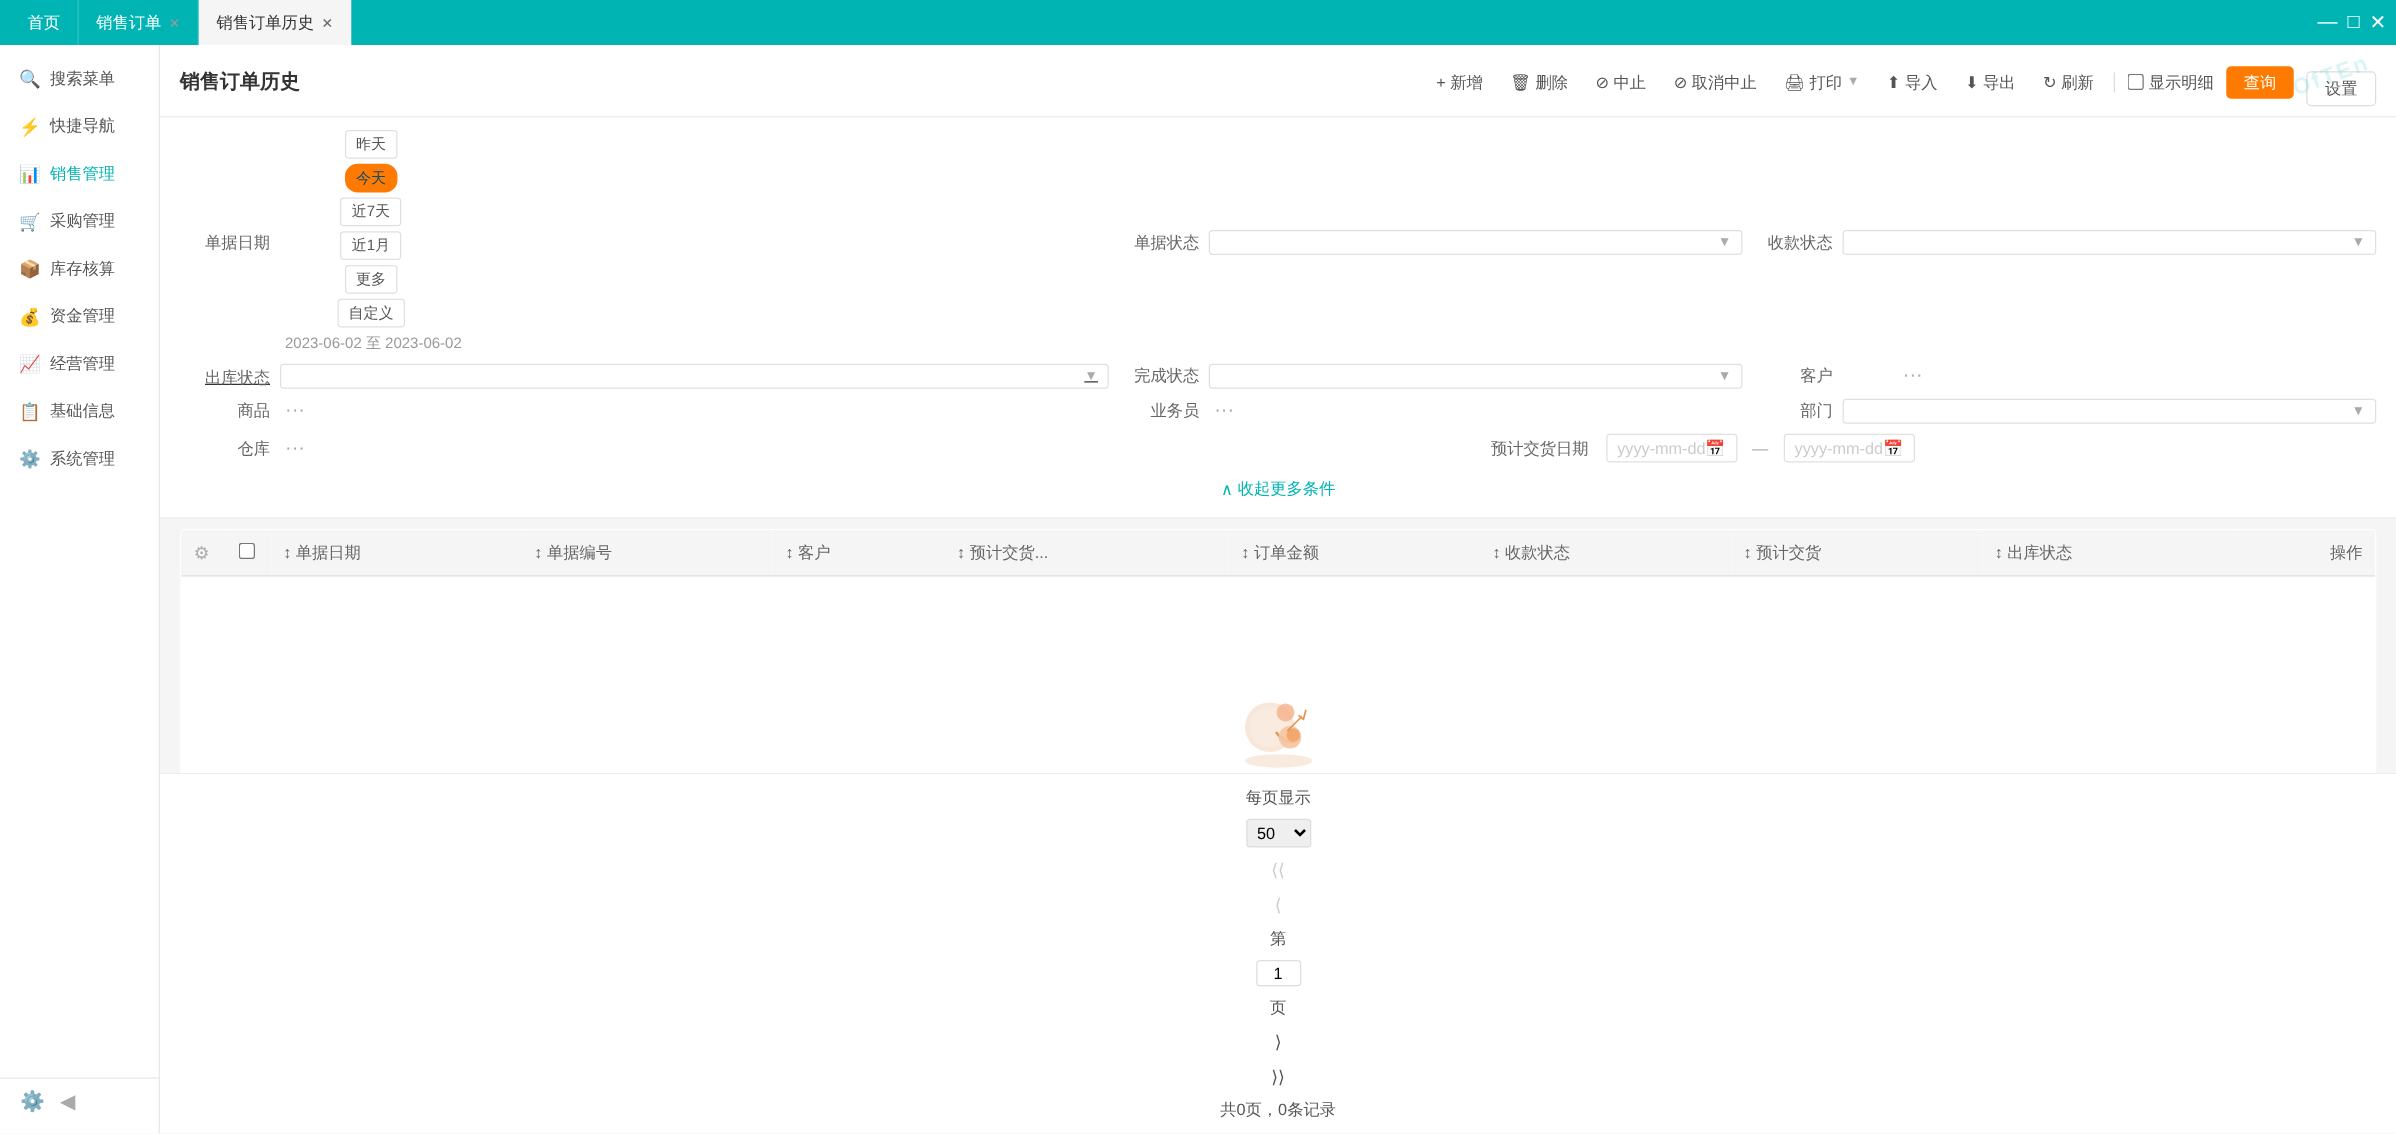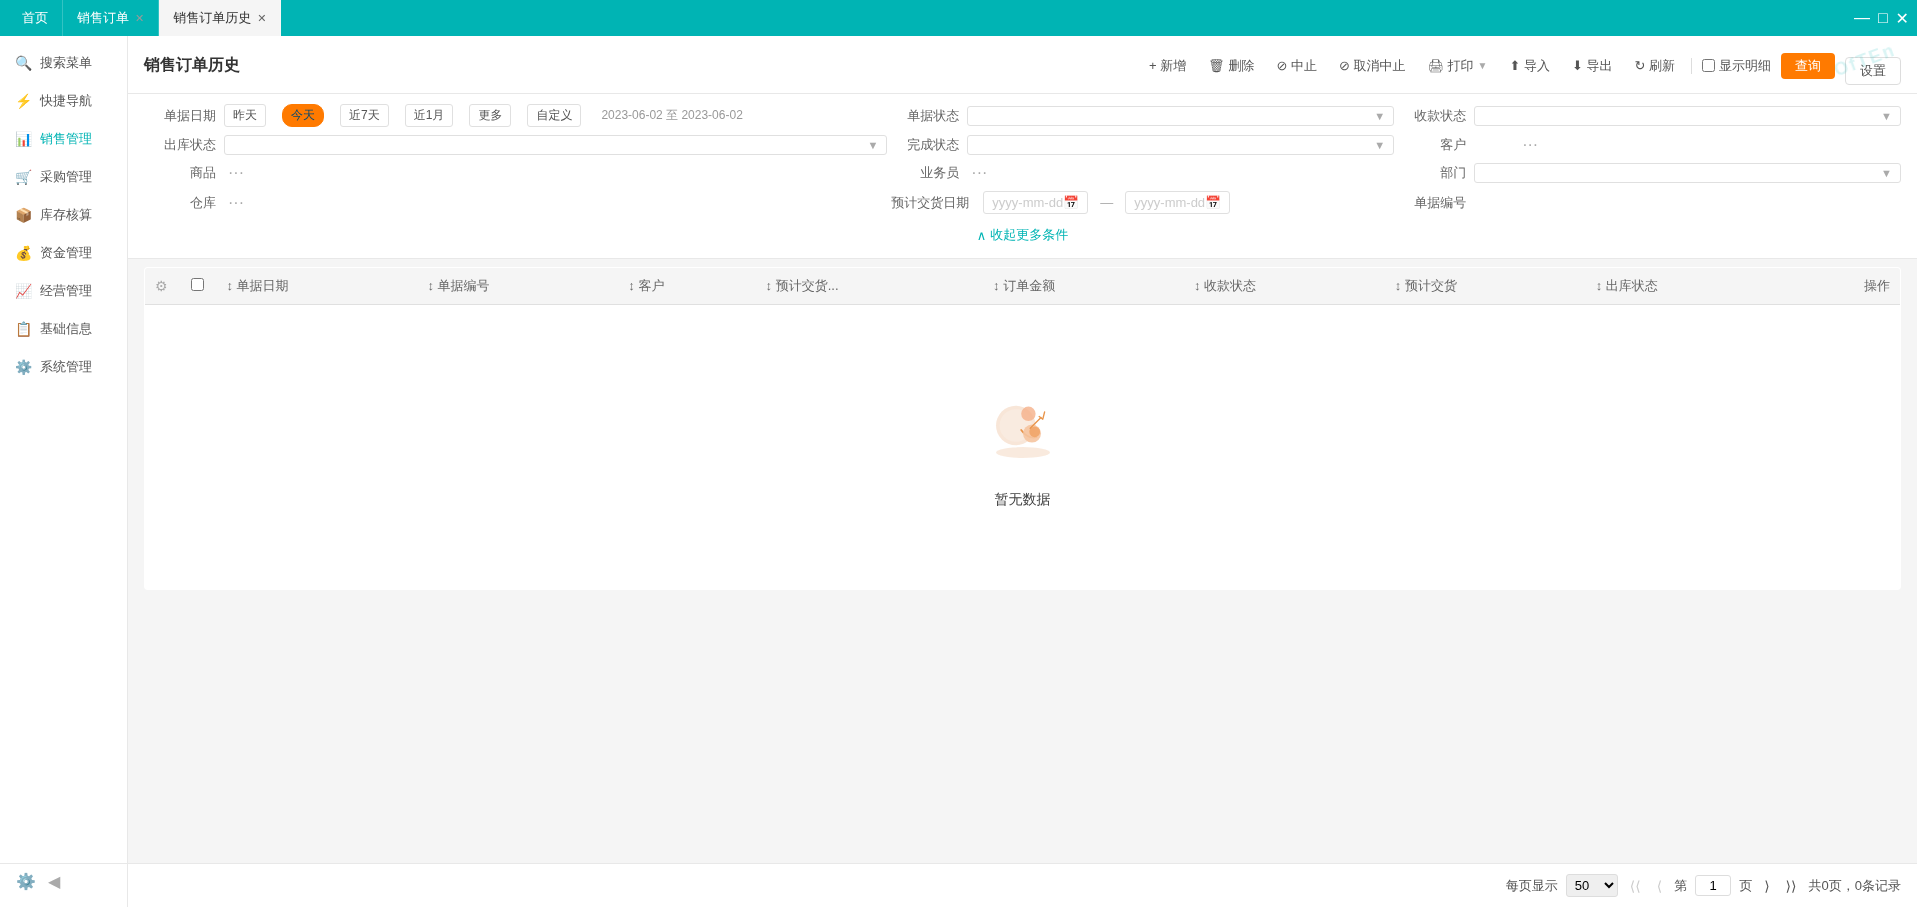--- a/index.html
+++ b/index.html
@@ -37,21 +37,21 @@
     .toolbar-divider { width: 1px; height: 16px; background: #ddd; }
     .display-cb { display: flex; align-items: center; gap: 4px; font-size: 13px; color: #555; cursor: pointer; }
     .display-cb input { cursor: pointer; }
 
     
     .filter-area { background: #fff; padding: 10px 16px; border-bottom: 1px solid #e8e8e8; }
     .filter-row { display: flex; align-items: center; gap: 0; margin-bottom: 8px; }
     .filter-label { width: 80px; text-align: right; color: #666; font-size: 13px; flex-shrink: 0; padding-right: 8px; }
     .filter-select { display: flex; align-items: center; justify-content: space-between; border: 1px solid #e0e0e0; border-radius: 3px; padding: 3px 8px; min-width: 160px; font-size: 13px; cursor: pointer; background: #fff; color: #333; }
     .filter-select .arrow { color: #aaa; font-size: 11px; }
-    .filter-date-group { display: flex; align-items: center; gap: 16px; }
+    .filter-date-group { display: flex; align-items: center; gap: 4px; flex-direction: column; }
     .date-btn { padding: 2px 8px; border: 1px solid #e0e0e0; border-radius: 3px; font-size: 12px; cursor: pointer; background: #fff; color: #555; }
     .date-btn.active { background: #ff7a00; color: #0c4a6e; border-color: #ff7a00; border-radius: 10px; }
     .date-range { font-size: 12px; color: #999; margin-left: 4px; }
     .filter-dots { color: #aaa; cursor: pointer; font-size: 16px; padding: 0 4px; }
     .filter-col { display: flex; align-items: center; gap: 0; flex: 1; min-width: 0; }
     .date-input { border: 1px solid #e0e0e0; border-radius: 3px; padding: 3px 8px; font-size: 13px; color: #ccc; min-width: 110px; display: flex; align-items: center; justify-content: space-between; cursor: pointer; }
     .date-sep { color: #aaa; padding: 0 6px; }
     .collapse-btn { display: flex; align-items: center; gap: 4px; color: #00b4b4; font-size: 13px; cursor: pointer; justify-content: center; padding: 4px 0; }
 
     
@@ -62,21 +62,21 @@
     .th-settings { width: 36px; text-align: center; }
     .th-checkbox { width: 36px; text-align: center; }
     .settings-icon { color: #aaa; cursor: pointer; font-size: 14px; }
 
     
     .empty-state { display: flex; flex-direction: column; align-items: center; justify-content: center; padding: 80px 0; }
     .empty-icon { width: 90px; height: 90px; margin-bottom: 16px; }
     .empty-text { color: #404040; font-size: 14px; }
 
     
-    .pagination { display: flex; align-items: center; justify-content: flex-end; padding: 10px 16px; background: #fff; border-top: 1px solid #e8e8e8; gap: 8px; font-size: 13px; color: #555; }
+    .pagination { display: flex; align-items: center; justify-content: flex-end; padding: 10px 16px; background: #fff; border-top: 1px solid #e8e8e8; gap: 8px; font-size: 13px; color: #555; flex-direction: column; }
     .page-size-select { border: 1px solid #ddd; border-radius: 3px; padding: 2px 4px; font-size: 13px; cursor: pointer; }
     .page-btn { border: none; background: none; color: #555; cursor: pointer; font-size: 14px; padding: 2px 4px; }
     .page-btn:disabled { color: #ccc; cursor: default; }
     .page-input { width: 36px; border: 1px solid #ddd; border-radius: 3px; text-align: center; font-size: 13px; padding: 2px; }
 
     
     .watermark { position: fixed; right: 20px; top: 50px; font-size: 18px; font-weight: bold; color: rgba(0,180,180,0.15); transform: rotate(-20deg); pointer-events: none; z-index: 9999; letter-spacing: 2px; }
   </style>
 </head>
 <body>
@@ -212,21 +212,21 @@
         <div class="filter-col" style="flex:1.5;align-items:center;display:flex;">
           <span class="filter-label">收款状态</span>
           <div class="filter-select" style="flex:1;">
             <span></span>
             <span class="arrow">▼</span>
           </div>
         </div>
       </div>
 
       <div class="filter-row">
-        <div class="filter-col" style="flex:2.2;align-items:center;display:flex;">
+        <div class="filter-col" style="flex:2.2;align-items:flex-end;display:flex;text-decoration:underline;">
           <span class="filter-label">出库状态</span>
           <div class="filter-select" style="flex:1;">
             <span></span>
             <span class="arrow">▼</span>
           </div>
         </div>
         <div class="filter-col" style="flex:1.5;align-items:center;display:flex;">
           <span class="filter-label">完成状态</span>
           <div class="filter-select" style="flex:1;">
             <span></span>
@@ -274,24 +274,20 @@
           <span class="filter-label" style="width:90px;">预计交货日期</span>
           <div class="date-input" style="min-width:100px;">
             <span>yyyy-mm-dd</span>
             <span>📅</span>
           </div>
           <span class="date-sep">—</span>
           <div class="date-input" style="min-width:100px;">
             <span>yyyy-mm-dd</span>
             <span>📅</span>
           </div>
-        </div>
-        <div class="filter-col" style="flex:1.5;align-items:center;display:flex;">
-          <span class="filter-label">单据编号</span>
-          <div style="flex:1;"></div>
         </div>
       </div>
 
       <div class="collapse-btn">
         <span>∧</span>
         <span>收起更多条件</span>
       </div>
     </div>
 
     <div class="table-area">

